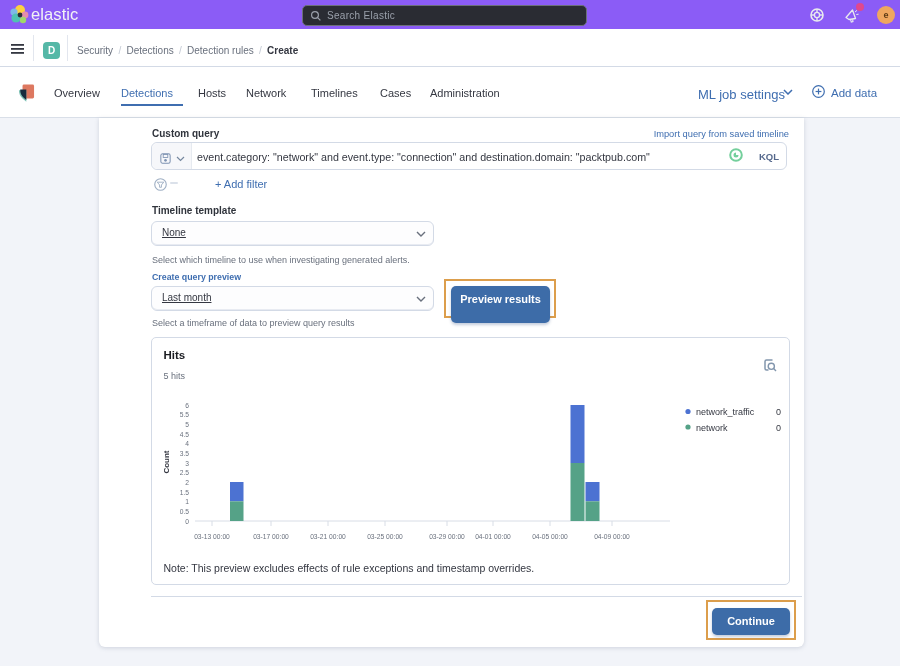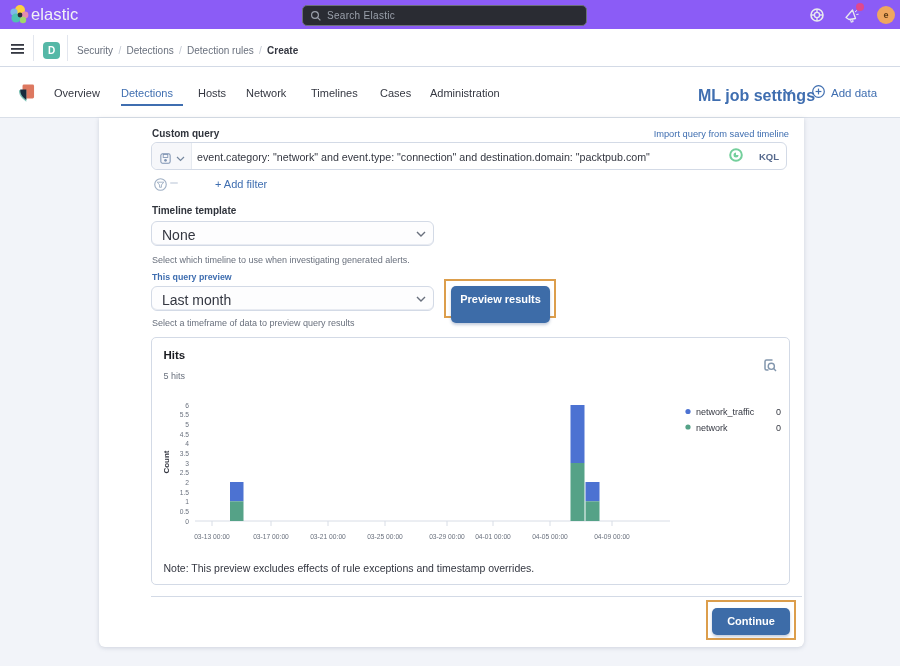--- a/index.html
+++ b/index.html
@@ -19,39 +19,39 @@
   #dBadge { position:absolute; left:43px; top:13px; width:17px; height:17px; background:#55b8a7; border-radius:4px; color:#fff; font-size:10px; font-weight:bold; text-align:center; line-height:17px; }
   #crumbs { position:absolute; left:77px; top:16px; font-size:10px; color:#69707d; }
   #crumbs b { color:#343741; font-weight:bold; }
   #crumbs .sep { color:#c4cad4; padding:0 2.5px; }
 
   
   #tabBar { position:absolute; left:0; top:67px; width:900px; height:51px; background:#ffffff; border-bottom:1px solid #d9dfe8; }
   .tab { position:absolute; top:19.5px; font-size:11px; font-weight:normal; color:#343741; }
   #tabDet { color:#3f6eb0; }
   #detUnderline { position:absolute; left:121px; top:37px; width:62px; height:2px; background:#3f6eb0; }
-  #mlJob { position:absolute; left:698px; top:20px; font-size:16px; color:#3f6eb0;font-weight:bold; }
+  #mlJob { position:absolute; left:698px; top:20px; font-size:13px; color:#3f6eb0; }
   #addData { position:absolute; left:831px; top:20px; font-size:11.5px; color:#3f6eb0; }
 
   
   #contentBg { position:absolute; left:0; top:118px; width:900px; height:548px; background:#f2f4f9; }
   #panel { position:absolute; left:99px; top:118px; width:705px; height:529px; background:#ffffff; border-radius:0 0 6px 6px; box-shadow:0 1px 4px rgba(100,110,140,0.25); }
   
 
   .lbl { position:absolute; font-size:10px; font-weight:bold; color:#30343c; }
   .help { position:absolute; font-size:9px; color:#69707d; }
   .blueLink { color:#3f6eb0;text-align:right; }
 
   #qInput { position:absolute; left:52px; top:24px; width:636px; height:28px; border:1px solid #d3dae6; border-radius:6px; background:#fff; }
   #qSeg { position:absolute; left:0; top:0; width:40px; height:26px; border-right:1px solid #e6eaf0; background:#f6f7fa; border-radius:6px 0 0 6px; }
   #qText { position:absolute; left:45px; top:8px; font-size:10.7px; color:#343741; }
   #kqlTxt { position:absolute; right:7px; top:8px; font-size:9.5px; font-weight:bold; color:#55688c; }
 
   .sel { position:absolute; left:52px; width:283px; height:25px; border:1px solid #d3dae6; border-radius:6px; background:#fdfdfe; box-shadow:inset 0 -1px 0 rgba(211,218,230,0.5); }
-  .sel .st { position:absolute; left:10px; top:5px; font-size:14px; color:#343741; }
+  .sel .st { position:absolute; left:10px; top:5px; font-size:10px; color:#343741;text-decoration:underline; }
 
   .annBox { position:absolute; border:2px solid #dc9e4c; background:transparent; }
   .btnPrimary { position:absolute; background:#3d6ca8; border-radius:5px; color:#ffffff; font-weight:bold; font-size:11px; text-align:center; box-shadow:0 2px 3px rgba(60,90,140,0.3); }
 
   #hitsPanel { position:absolute; left:52px; top:219px; width:639px; height:248px; border:1px solid #d3dae6; border-radius:5px; background:#fff; }
 
   #divider { position:absolute; left:52px; top:478px; width:651px; height:1px; background:#d3dae6; }
 </style>
 </head>
 <body>
@@ -166,21 +166,21 @@
 
   <div class="lbl" style="left:53px;top:87px">Timeline template</div>
   <div class="sel" style="top:103px">
     <div class="st">None</div>
     <svg class="abs" style="left:264px;top:9px" width="10" height="7" viewBox="0 0 10 7">
       <polyline points="1,1 5,5 9,1" fill="none" stroke="#69707d" stroke-width="1.4"></polyline>
     </svg>
   </div>
   <div class="help" style="left:53px;top:137px">Select which timeline to use when investigating generated alerts.</div>
 
-  <div class="lbl blueLink" style="left:53px;top:154px;color:#3f6eb0;font-size:8.8px;">This query preview</div>
+  <div class="lbl blueLink" style="left:53px;top:154px;color:#3f6eb0;font-size:8.8px;">Create query preview</div>
   <div class="sel" style="top:168px">
     <div class="st">Last month</div>
     <svg class="abs" style="left:264px;top:9px" width="10" height="7" viewBox="0 0 10 7">
       <polyline points="1,1 5,5 9,1" fill="none" stroke="#69707d" stroke-width="1.4"></polyline>
     </svg>
   </div>
   <div class="annBox" style="left:345px;top:161px;width:112px;height:39px;"></div>
   <div class="btnPrimary" style="left:352px;top:168px;width:99px;height:37px;line-height:27px;">Preview results</div>
   <div class="help" style="left:53px;top:200px">Select a timeframe of data to preview query results</div>
 

